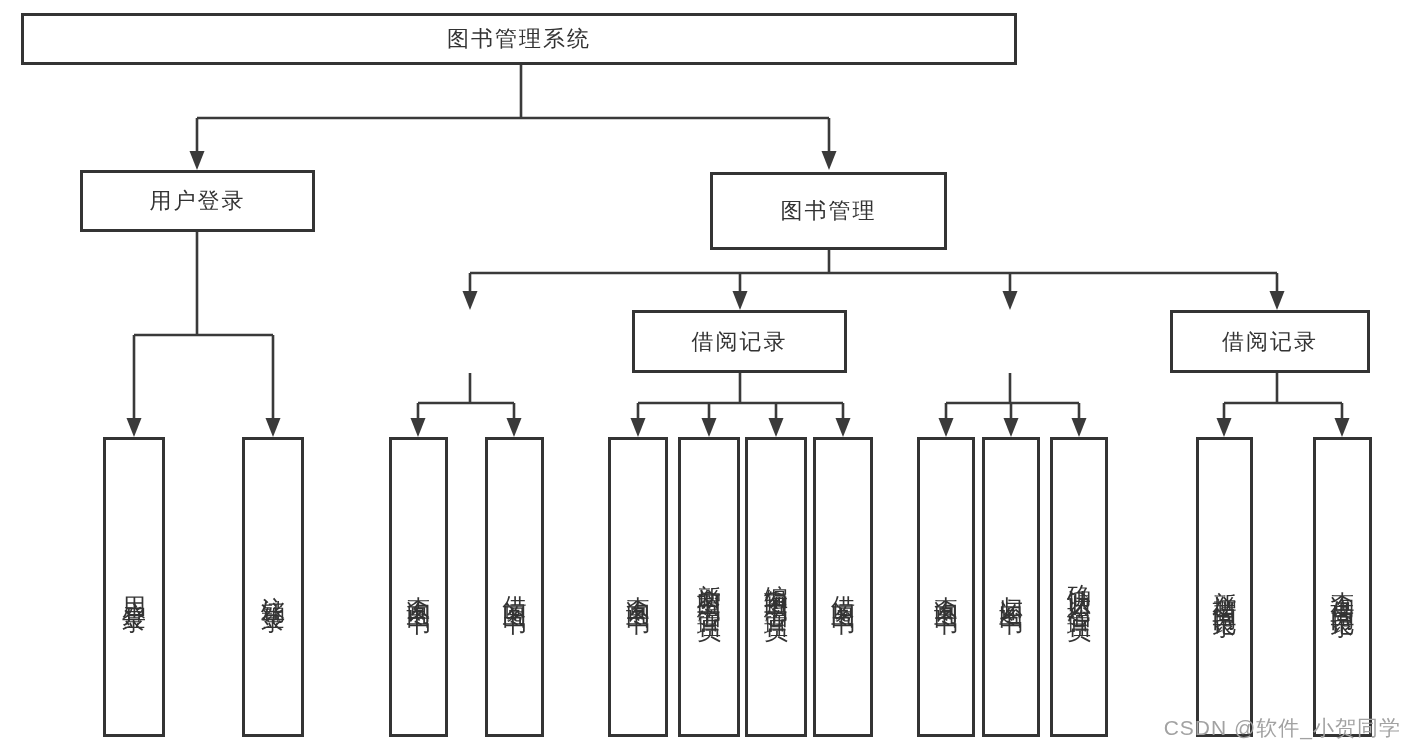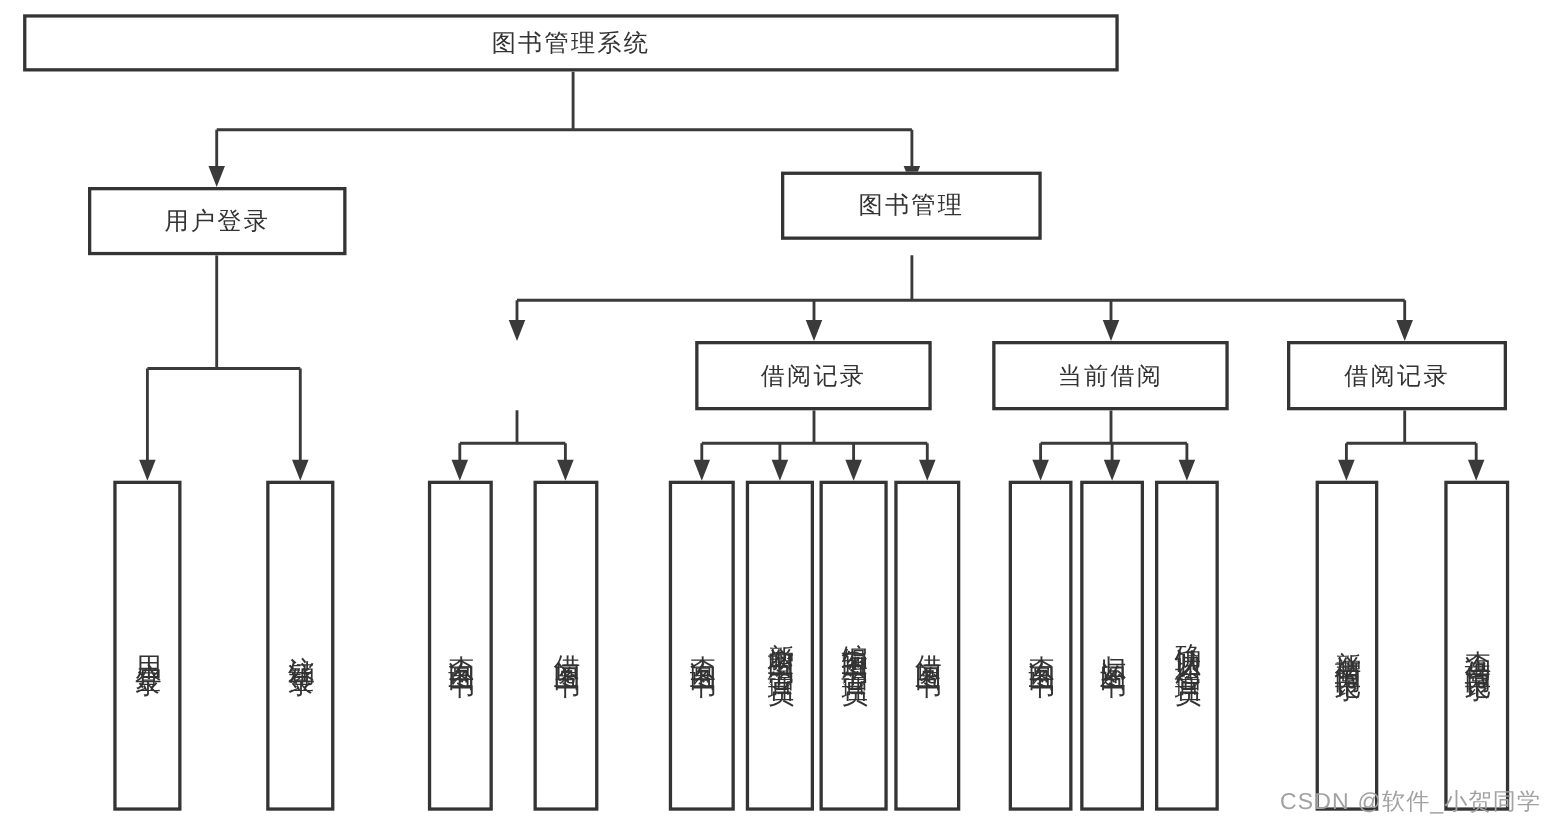--- a/index.html
+++ b/index.html
@@ -87,29 +87,26 @@
     </g>
   </svg>
 
   <div class="node root" style="left:21px;top:13px;width:996px;height:52px">
     <span>图书管理系统</span>
   </div>
 
   <div class="node h" style="left:80px;top:170px;width:235px;height:62px">
     <span>用户登录</span>
   </div>
-  <div class="node h" style="left:710px;top:156px;width:237px;height:62px">
+  <div class="node h" style="left:710px;top:172px;width:237px;height:78px">
     <span>图书管理</span>
   </div>
 
   <div class="node h" style="left:632px;top:310px;width:215px;height:63px">
     <span>借阅记录</span>
-  </div>
-  <div class="node h" style="left:902px;top:310px;width:215px;height:63px">
-    <span>当前借阅</span>
   </div>
   <div class="node h" style="left:1170px;top:310px;width:200px;height:63px">
     <span>借阅记录</span>
   </div>
 
   <div class="node vert" style="left:103px;top:437px;width:62px;height:300px">
     <span>用户登录</span>
   </div>
   <div class="node vert" style="left:242px;top:437px;width:62px;height:300px">
     <span>注销登录</span>

